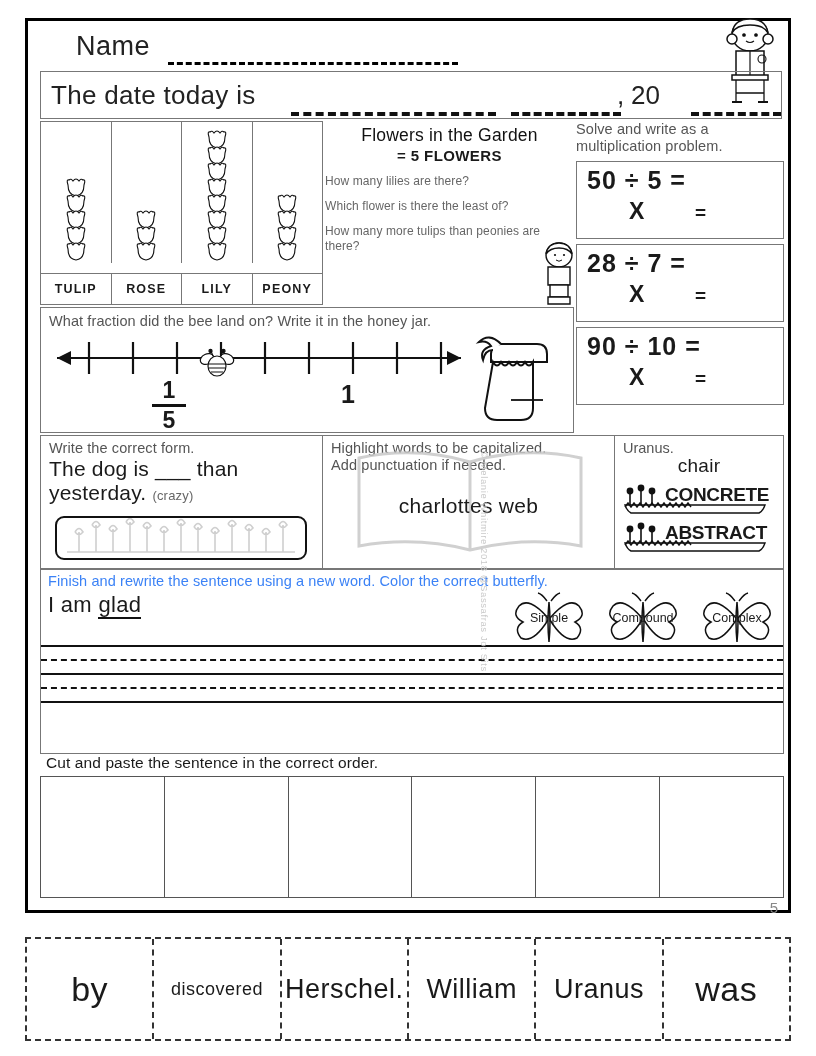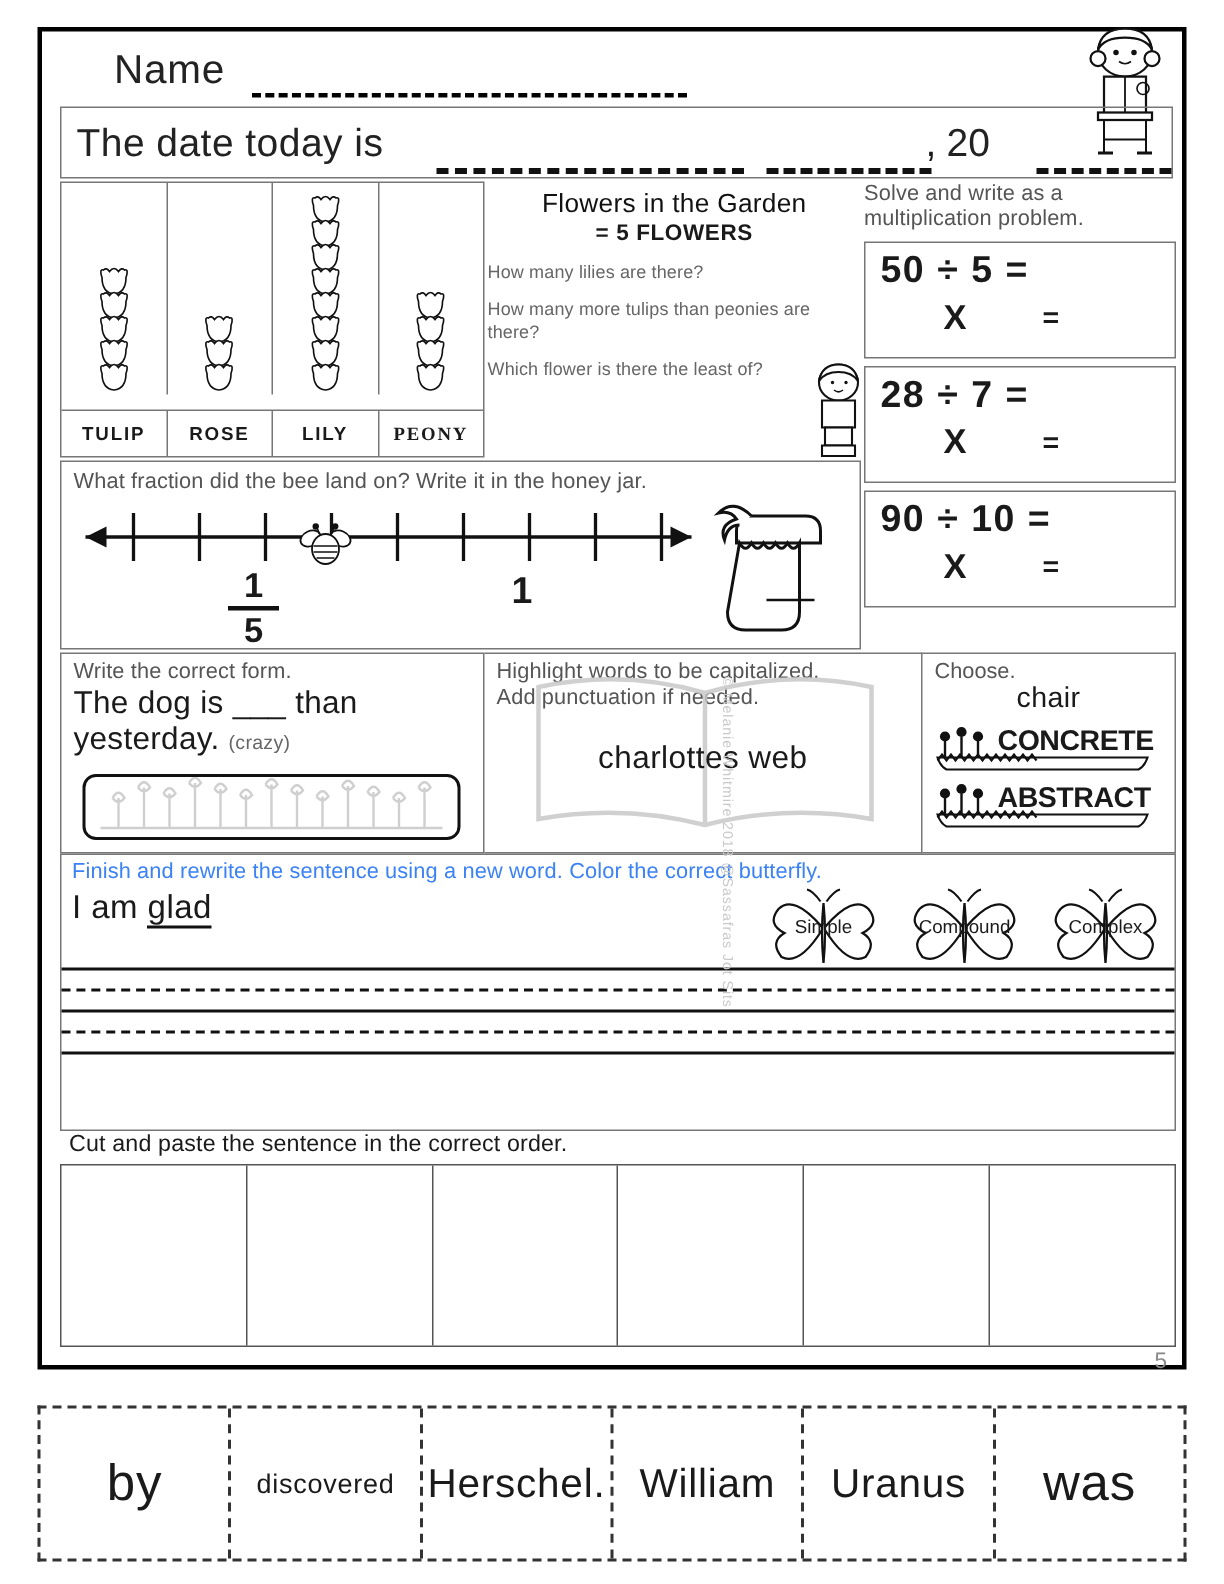--- a/index.html
+++ b/index.html
@@ -38,21 +38,21 @@
   
   .picto{position:absolute;left:12px;top:100px;width:283px;height:184px;
     border:1.5px solid #777;box-sizing:border-box;display:flex;flex-direction:column;gap:10px;}
   .pcols{flex:1;display:flex;}
   .pcol{flex:1;border-right:1.5px solid #777;position:relative;
     display:flex;flex-direction:column-reverse;align-items:center;padding-bottom:2px;}
   .pcol:last-child{border-right:none;}
   .plabels{height:30px;display:flex;border-top:1.5px solid #777;}
   .plab{flex:1;border-right:1.5px solid #777;display:flex;align-items:center;
     justify-content:center;font-size:12.5px;font-weight:bold;letter-spacing:1.2px;}
-  .plab:last-child{border-right:none;font-family:Liberation Serif, serif;}
+  .plab:last-child{border-right:none;}
   .tulipicon{width:22px;height:19px;margin-top:-3px;}
 
   
   .qarea{position:absolute;left:297px;top:100px;width:249px;height:184px;}
   .ctitle{font-size:17.5px;text-align:center;letter-spacing:.2px;margin-top:4px;color:#111;}
   .ckey{font-size:15px;text-align:center;font-weight:bold;letter-spacing:.4px;margin-top:1px;}
   .cq{font-size:12px;color:#666;margin-top:10px;line-height:1.25;letter-spacing:.1px;}
   .boyart{position:absolute;right:-8px;bottom:-2px;width:46px;height:66px;}
 
   
@@ -249,22 +249,22 @@
           <div class="plab">ROSE</div>
           <div class="plab">LILY</div>
           <div class="plab">PEONY</div>
         </div>
     </div>
 
     <div class="qarea">
       <div class="ctitle">Flowers in the Garden</div>
       <div class="ckey">= 5 FLOWERS</div>
       <div class="cq">How many lilies are there?</div>
+      <div class="cq">Which flower is there the least of?</div>
       <div class="cq">How many more tulips than peonies are there?</div>
-      <div class="cq">Which flower is there the least of?</div>
       <svg class="boyart" viewBox="0 0 46 66">
         <g fill="#fff" stroke="#111" stroke-width="1.4">
           <ellipse cx="23" cy="14" rx="13" ry="12"></ellipse>
           <path d="M10 13 Q12 2 23 2 Q34 2 36 13 Q32 7 23 7 Q14 7 10 13"></path>
           <path d="M12 26 h22 v18 h-22z"></path>
           <rect x="14" y="44" width="18" height="12"></rect>
           <path d="M12 56 h22 v7 h-22z"></path>
         </g>
         <g fill="#111">
             <circle cx="19" cy="14" r="1.1"></circle>
@@ -365,21 +365,21 @@
             <path d="M125 18 Q70 2 14 14 v88 Q70 92 125 106 Q180 92 236 102 v-88 Q180 2 125 18z"></path>
             <path d="M125 18 v88"></path>
           </g>
         </svg>
         <div class="gtxt">Highlight words to be capitalized.</div>
         <div class="gtxt" style="padding-top:1px">Add punctuation if needed.</div>
         <div class="bookword">charlottes web</div>
       </div>
 
       <div class="g3">
-        <div class="choose">Choose.</div>
+        <div class="choose">Uranus.</div>
         <div class="chair">chair</div>
         <div class="bannerwrap" id="banner-wrap">
             <div style="position: relative; height: 34px; margin-bottom: 4px;">
               <svg viewBox="0 0 148 34" class="banner">
                 <path d="M4 22 h140 q-2 6 -6 8 h-128 q-4 -2 -6 -8z" fill="#fff" stroke="#111" stroke-width="1.4"></path>
                 <path d="M4 24 l3 -4 l3 4 l3 -4 l3 4 l3 -4 l3 4 l3 -4 l3 4 l3 -4 l3 4 l3 -4 l3 4 l3 -4 l3 4 l3 -4 l3 4 l3 -4 l3 4 l3 -4 l3 4 l3 -4 l3 4 " fill="none" stroke="#111" stroke-width="1.4"></path>
                 <g fill="#111">
                   <circle cx="9" cy="8" r="3.4"></circle>
                   <circle cx="20" cy="5" r="3.4"></circle>
                   <circle cx="31" cy="8" r="3.4"></circle>

